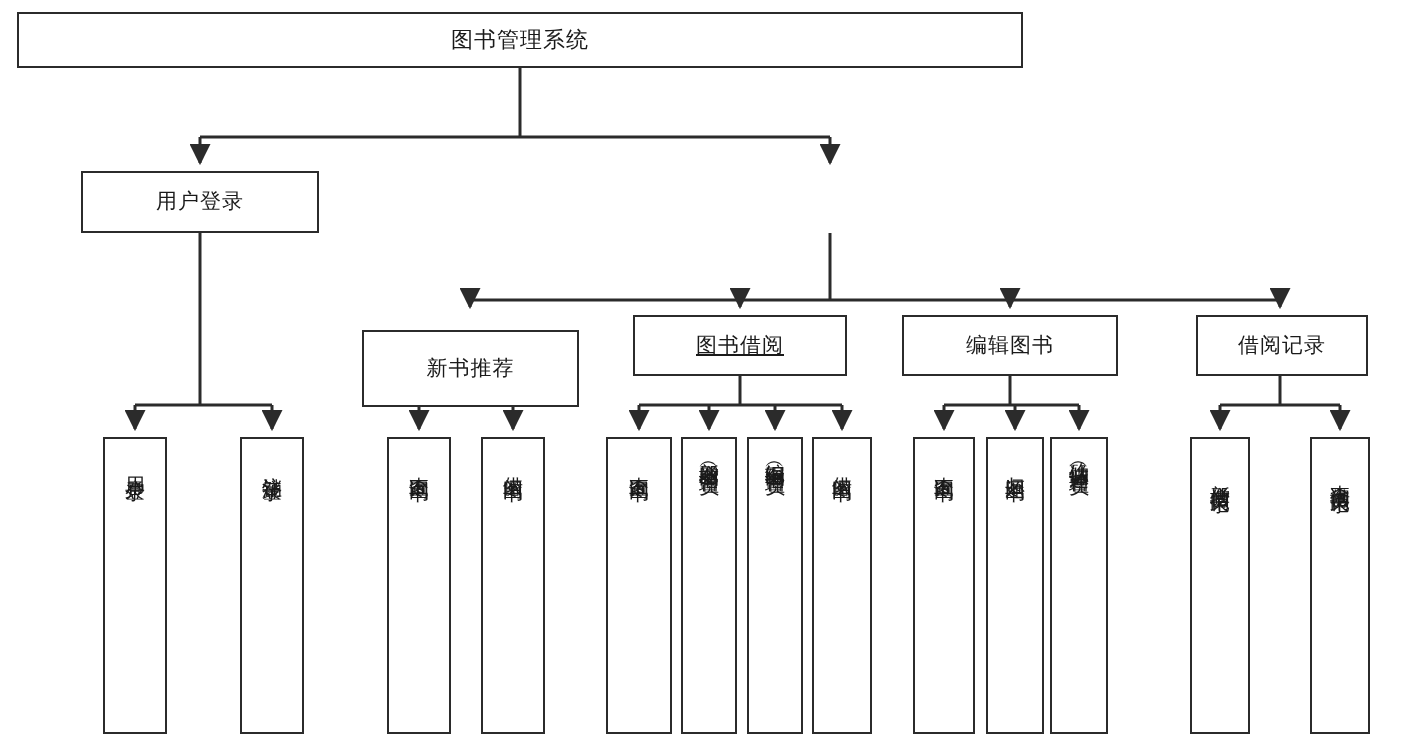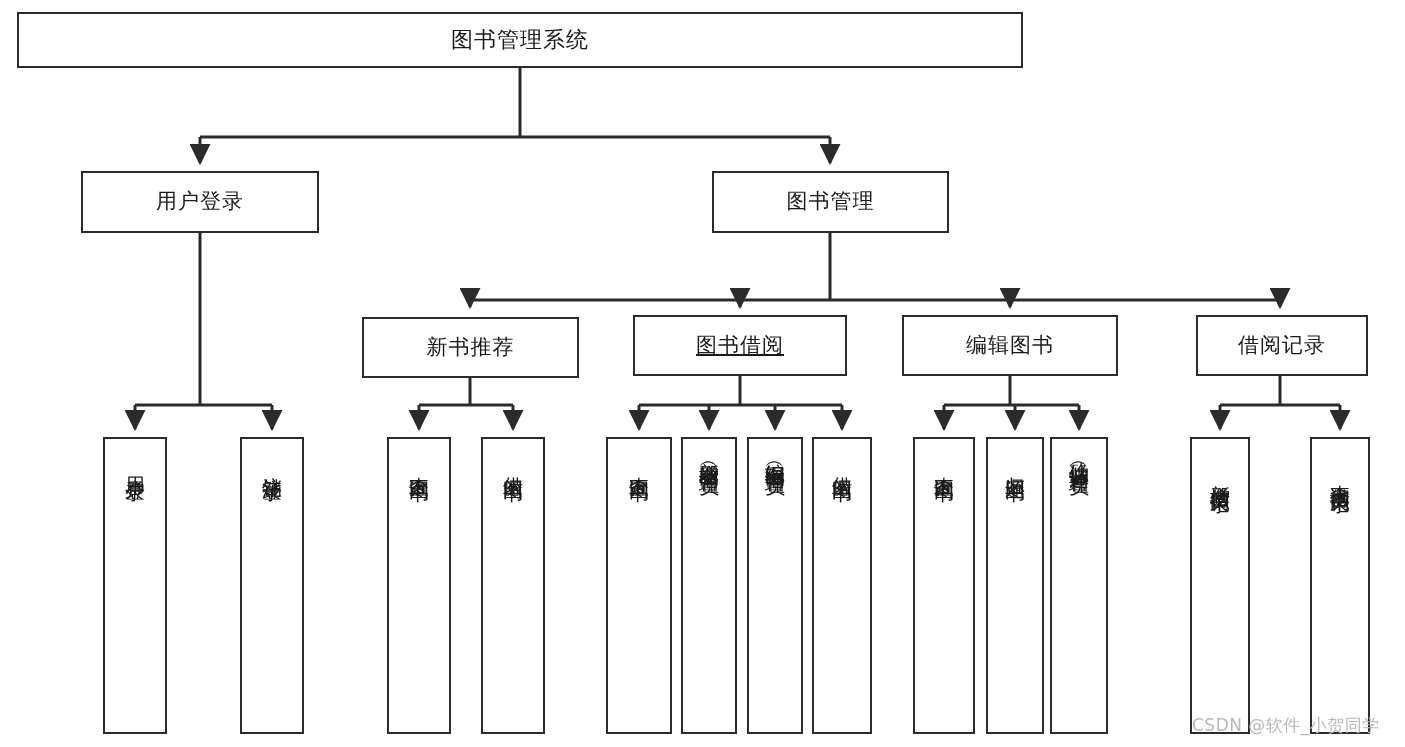--- a/index.html
+++ b/index.html
@@ -127,25 +127,22 @@
     </g>
   </svg>
 
   <div class="node h root" style="left:17px; top:12px; width:1006px; height:56px;">
     <span class="label">图书管理系统</span>
   </div>
 
   <div class="node h" style="left:81px; top:171px; width:238px; height:62px;">
     <span class="label">用户登录</span>
   </div>
-  <div class="node h" style="left:712px; top:171px; width:237px; height:62px;">
-    <span class="label">图书管理</span>
-  </div>
 
-  <div class="node h" style="left:362px; top:317px; width:217px; height:61px;">
+  <div class="node h" style="left:362px; top:330px; width:217px; height:77px;">
     <span class="label">新书推荐</span>
   </div>
   <div class="node h" style="left:633px; top:315px; width:214px; height:61px;text-decoration:underline;">
     <span class="label">图书借阅</span>
   </div>
   <div class="node h" style="left:902px; top:315px; width:216px; height:61px;">
     <span class="label">编辑图书</span>
   </div>
   <div class="node h" style="left:1196px; top:315px; width:172px; height:61px;">
     <span class="label">借阅记录</span>
@@ -188,15 +185,14 @@
     <span class="label">确认归还（管理员）</span>
   </div>
 
   <div class="node v" style="left:1190px; top:437px; width:60px; height:297px; padding-top:30px;">
     <span class="label">新增借阅记录</span>
   </div>
   <div class="node v" style="left:1310px; top:437px; width:60px; height:297px; padding-top:30px;">
     <span class="label">查询借阅记录</span>
   </div>
 
-  <div class="watermark" style="left:1192px; top:714px;">CSDN @软件_小贺同学</div>
 
 </div>
 
 </body></html>

